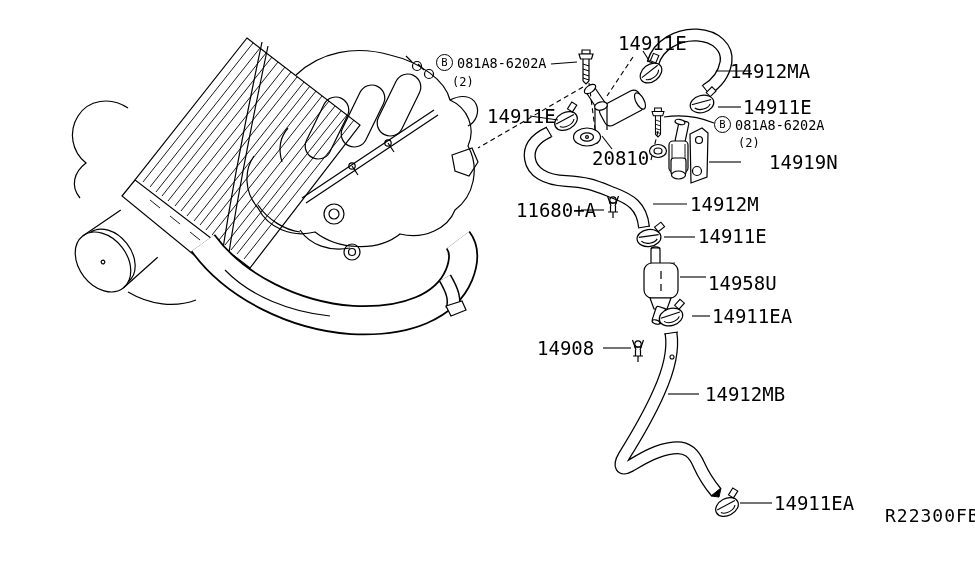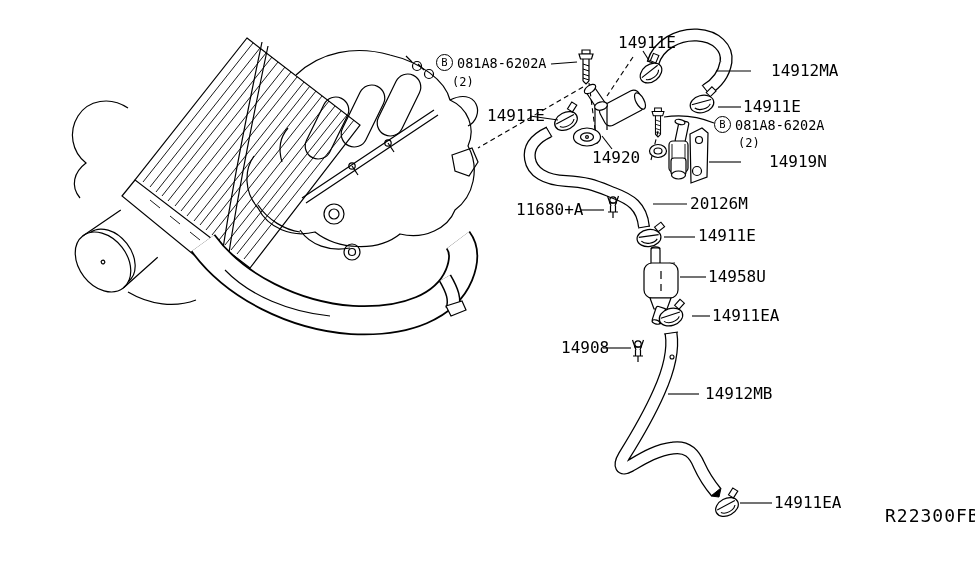--- a/index.html
+++ b/index.html
@@ -7,21 +7,21 @@
     width:975px;height:566px;overflow:hidden;
     background:#ffffff;
     font-family:"DejaVu Sans Mono", monospace;
     position:relative;
     color:#000;
   }
   #canvas{position:relative;width:975px;height:566px;background:#fff;}
   svg{position:absolute;left:0;top:0;}
   .plabel{
     position:absolute;
-    font-size:16px;
+    font-size:19px;
     line-height:14px;
     letter-spacing:0px;
     white-space:nowrap;
     cursor:pointer;
   }
   .plabel.qty{font-size:12px;cursor:pointer;}
   .bolt-group{position:absolute;display:flex;align-items:center;gap:4px;cursor:pointer;}
   .bbadge{
     display:inline-flex;align-items:center;justify-content:center;
     width:15px;height:15px;border:1.4px solid #000;border-radius:50%;
@@ -206,47 +206,47 @@
 </svg>
 
 <div class="bolt-group" style="left:436px;top:54px">
   <span class="bbadge">B</span>
   <span class="plabel-text" style="font-size:13.5px">081A8-6202A</span>
 </div>
 <div class="plabel qty" style="left:452px;top:75px">(2)</div>
 
 <div class="plabel" style="left:618px;top:36px">14911E</div>
 
-<div class="plabel" style="left:771px;top:64px">14912MA</div>
+<div class="plabel" style="left:730px;top:64px">14912MA</div>
 
 <div class="plabel" style="left:743px;top:100px">14911E</div>
 
 <div class="bolt-group" style="left:714px;top:116px">
   <span class="bbadge">B</span>
   <span class="plabel-text" style="font-size:13.5px">081A8-6202A</span>
 </div>
 <div class="plabel qty" style="left:738px;top:136px">(2)</div>
 
 <div class="plabel" style="left:487px;top:109px">14911E</div>
 
-<div class="plabel" style="left:592px;top:151px">14920</div>
+<div class="plabel" style="left:592px;top:151px">20810</div>
 
 <div class="plabel" style="left:769px;top:155px">14919N</div>
 
 <div class="plabel" style="left:516px;top:203px">11680+A</div>
 
-<div class="plabel" style="left:690px;top:197px">20126M</div>
+<div class="plabel" style="left:690px;top:197px">14912M</div>
 
 <div class="plabel" style="left:698px;top:229px">14911E</div>
 
-<div class="plabel" style="left:708px;top:270px">14958U</div>
+<div class="plabel" style="left:708px;top:276px">14958U</div>
 
 <div class="plabel" style="left:712px;top:309px">14911EA</div>
 
-<div class="plabel" style="left:561px;top:341px">14908</div>
+<div class="plabel" style="left:537px;top:341px">14908</div>
 
 <div class="plabel" style="left:705px;top:387px">14912MB</div>
 
 <div class="plabel" style="left:774px;top:496px">14911EA</div>
 
 <div class="refcode" style="left:885px;top:505px">R22300FB</div>
 
 </div>
 
 </body></html>

